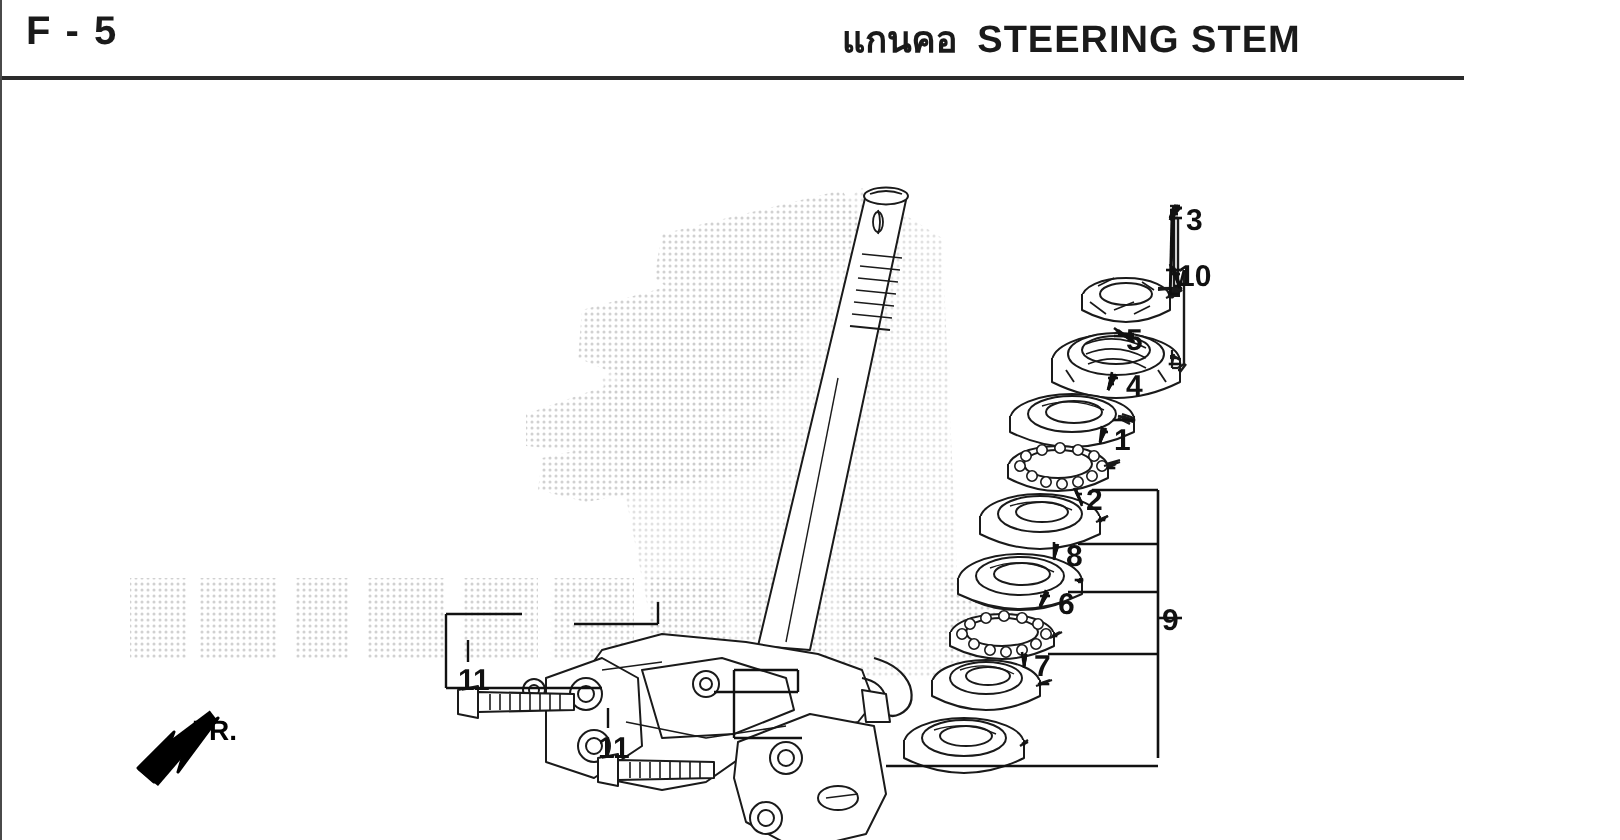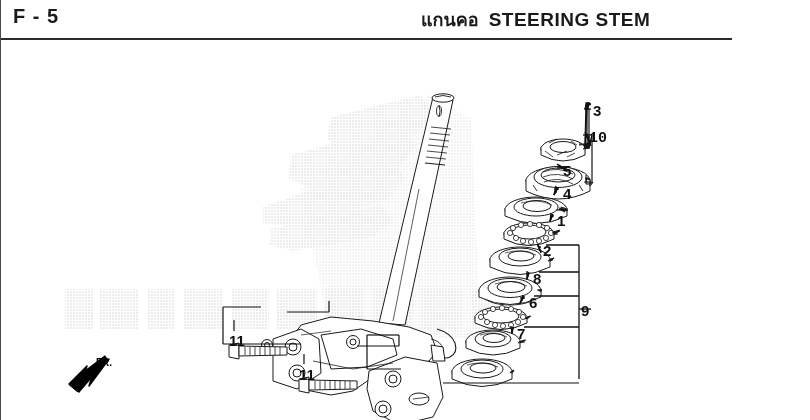--- a/index.html
+++ b/index.html
@@ -76,21 +76,21 @@
   }
   
   #fr-marker {
     position: absolute;
     left: 62px; top: 355px;
     width: 70px; height: 40px;
   }
   #fr-text {
     position: absolute;
     left: 33px; top: 2px;
-    font-size: 10px;
+    font-size: 14px;
     font-weight: bold;
     color: #000000;
     font-family: "Liberation Sans", sans-serif;
   }
 </style>
 </head>
 <body>
 
 <div id="page">
 
@@ -742,21 +742,21 @@
       </g>
 
       <g stroke="#111111" stroke-width="1.2" fill="none">
         <line x1="442" y1="344" x2="578" y2="344"></line>
       </g>
 
     </svg>
   </div>
 
   <div class="callout" style="left:592px; top:103px;">3</div>
-  <div class="callout" style="left:588px; top:131px;font-family:Liberation Mono, monospace;">10</div>
+  <div class="callout" style="left:588px; top:131px;">10</div>
   <div class="callout" style="left:562px; top:163px;">5</div>
   <div class="callout" style="left:562px; top:186px;">4</div>
   <div class="callout" style="left:556px; top:213px;">1</div>
   <div class="callout" style="left:542px; top:243px;">2</div>
   <div class="callout" style="left:532px; top:271px;">8</div>
   <div class="callout" style="left:528px; top:295px;">6</div>
   <div class="callout" style="left:516px; top:326px;">7</div>
   <div class="callout" style="left:580px; top:303px;">9</div>
   <div class="callout" style="left:228px; top:333px;">11</div>
   <div class="callout" style="left:298px; top:367px;">11</div>

